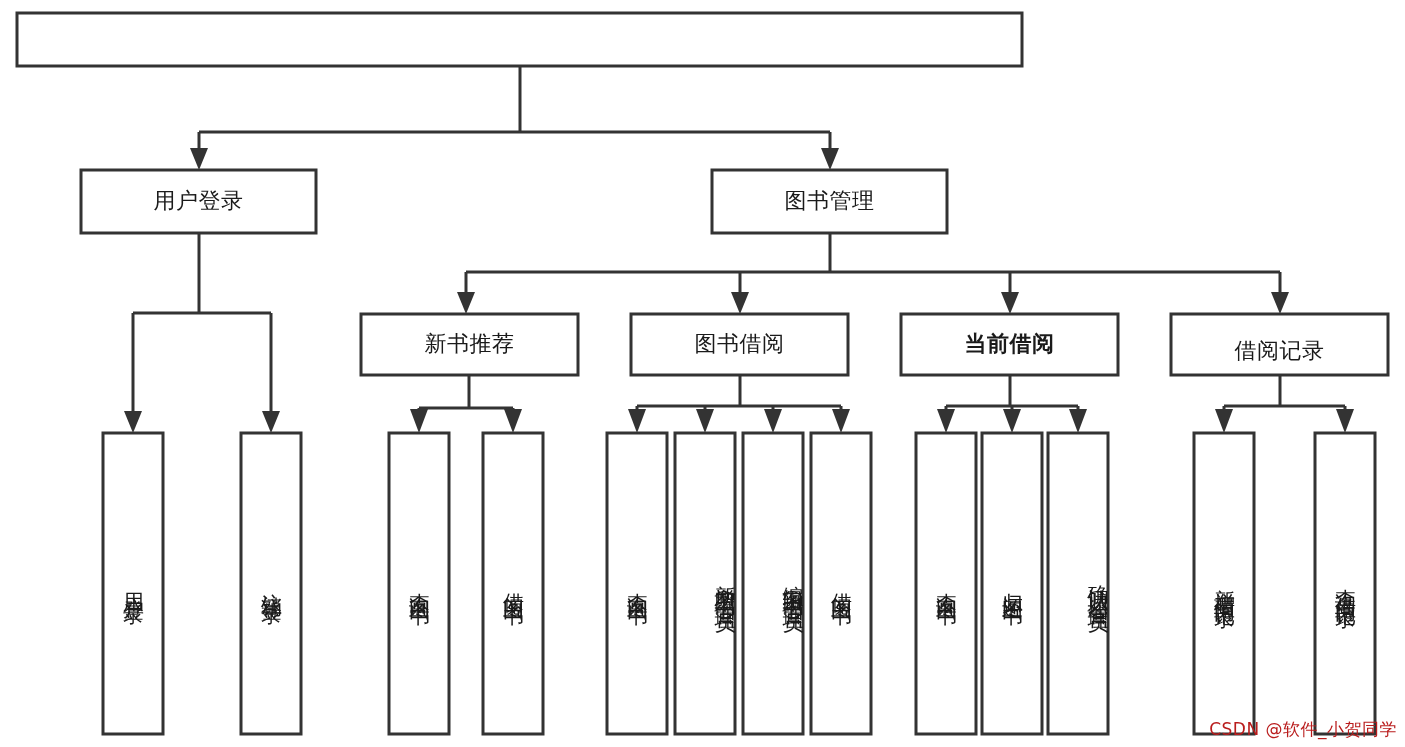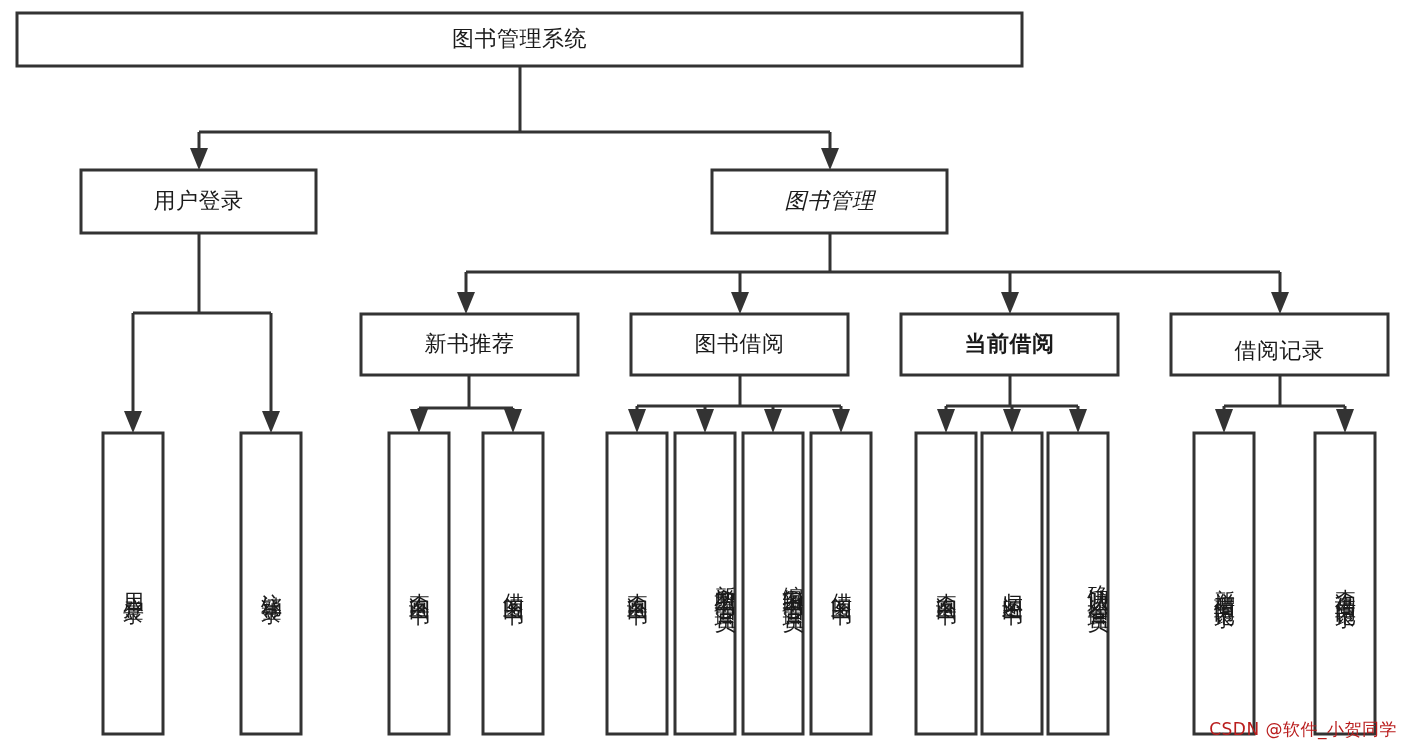--- a/index.html
+++ b/index.html
@@ -168,24 +168,23 @@
     <rect class="node-rect" x="811" y="433" width="60" height="301"></rect>
 
     <rect class="node-rect" x="916" y="433" width="60" height="301"></rect>
     <rect class="node-rect" x="982" y="433" width="60" height="301"></rect>
     <rect class="node-rect" x="1048" y="433" width="60" height="301"></rect>
 
     <rect class="node-rect" x="1194" y="433" width="60" height="301"></rect>
     <rect class="node-rect" x="1315" y="433" width="60" height="301"></rect>
   </svg>
 
-  <div class="node-label label-h" style="left:17px; top:13px; width:1005px; height:53px;">图书管理系统</div>
 
   <div class="node-label label-h" style="left:81px; top:170px; width:235px; height:63px;">用户登录</div>
-  <div class="node-label label-h" style="left:712px; top:170px; width:235px; height:63px;font-style:italic;">图书管理</div>
+  <div class="node-label label-h" style="left:712px; top:170px; width:235px; height:63px;">图书管理</div>
 
   <div class="node-label label-h" style="left:361px; top:314px; width:217px; height:61px;">新书推荐</div>
   <div class="node-label label-h" style="left:631px; top:314px; width:217px; height:61px;">图书借阅</div>
   <div class="node-label label-h" style="left:901px; top:314px; width:217px; height:61px;font-weight:bold;">当前借阅</div>
   <div class="node-label label-h" style="left:1171px; top:314px; width:217px; height:74px;">借阅记录</div>
 
   <div class="node-label label-v v-center" style="left:103px; top:433px; width:60px; height:301px;">用户登录</div>
   <div class="node-label label-v v-center" style="left:241px; top:433px; width:60px; height:301px;">注销登录</div>
 
   <div class="node-label label-v v-center" style="left:389px; top:433px; width:60px; height:301px;">查询图书</div>

